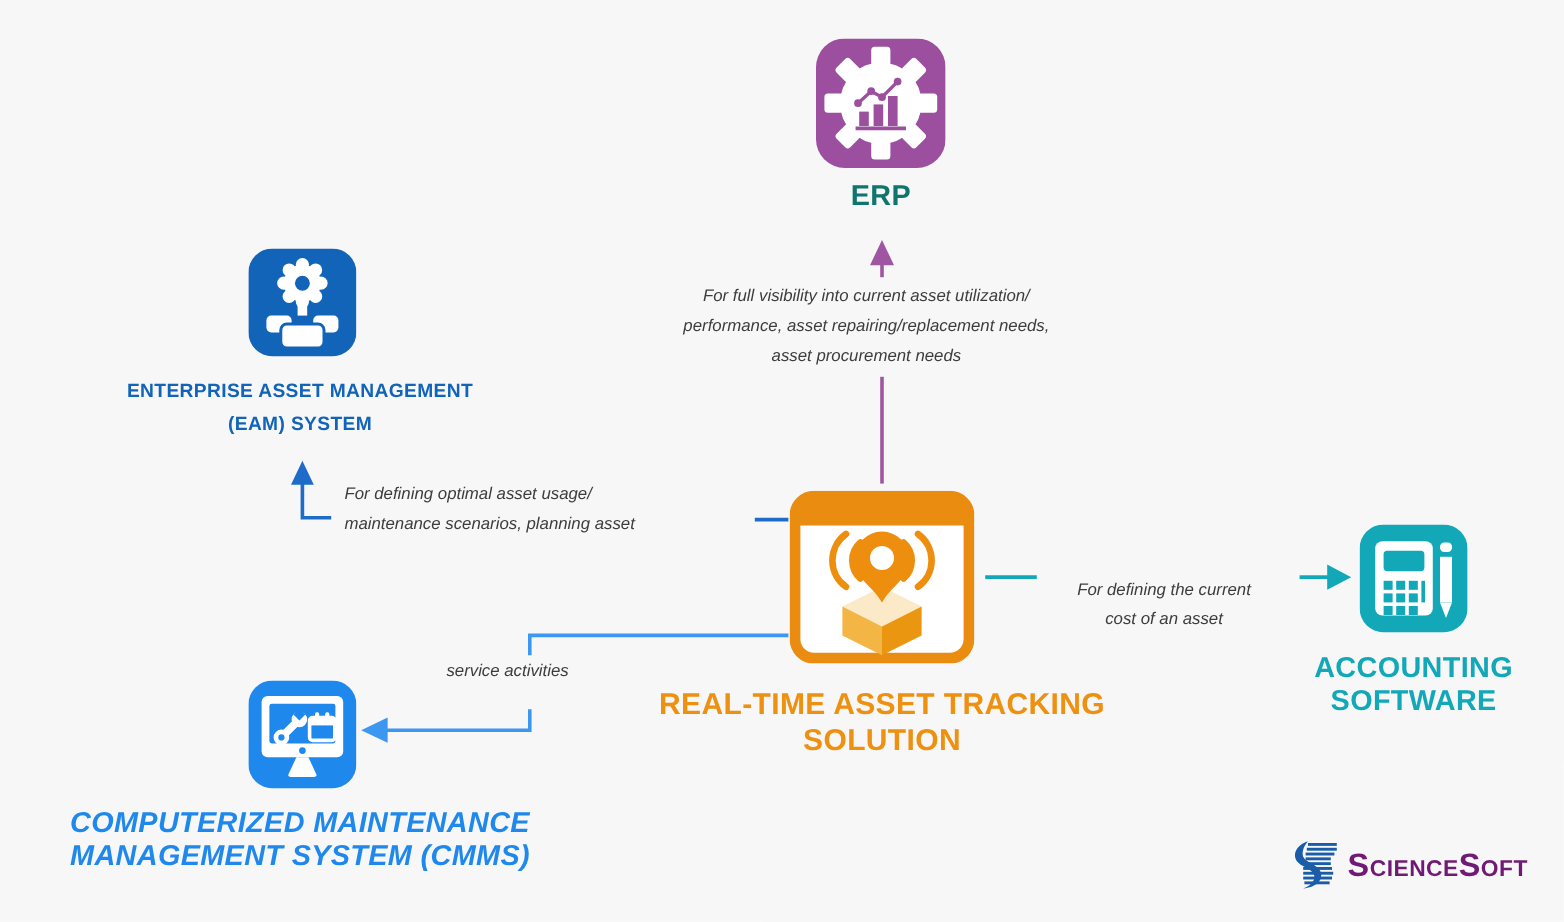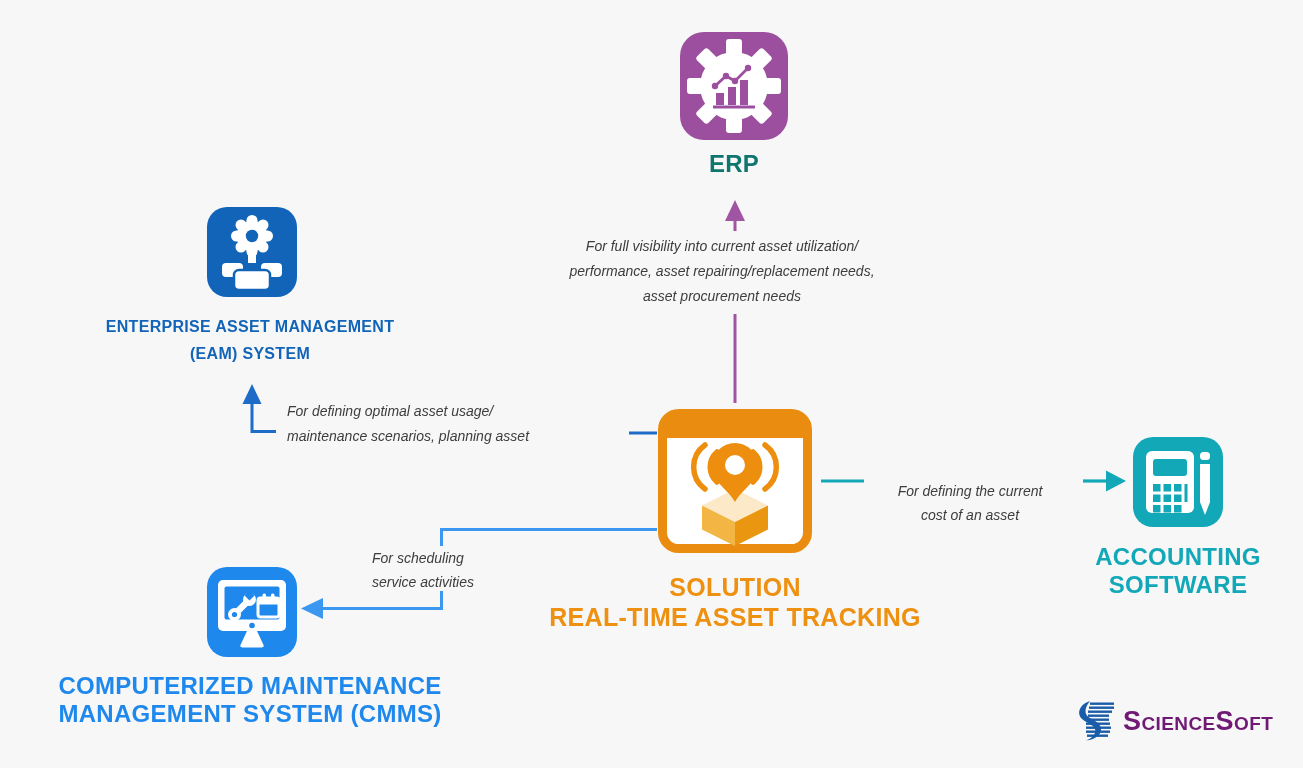--- a/index.html
+++ b/index.html
@@ -162,22 +162,22 @@
       <circle cx="77" cy="56" r="10" fill="#ffffff"></circle>
 
       <g fill="none" stroke="#ee8e0e" stroke-width="5.5" stroke-linecap="round">
         <path d="M59,43 A20,20 0 0 0 59,73"></path>
         <path d="M47,36 A27,27 0 0 0 47,80"></path>
         <path d="M95,43 A20,20 0 0 1 95,73"></path>
         <path d="M107,36 A27,27 0 0 1 107,80"></path>
       </g>
     </svg>
     <div class="node-label lab-tracking" style="left:-148px;top:163px;width:450px;">
+      <div>REAL-TIME ASSET TRACKING</div>
       <div>SOLUTION</div>
-      <div>REAL-TIME ASSET TRACKING</div>
     </div>
   </div>
 
   <div class="abs" style="left:1133px;top:437px;">
     <svg width="90" height="90" viewBox="0 0 90 90">
       <rect x="0" y="0" width="90" height="90" rx="20" fill="#12a8b8"></rect>
       <rect x="13" y="14" width="48" height="62" rx="6" fill="#ffffff"></rect>
       <rect x="20" y="22" width="34" height="17" rx="3" fill="#12a8b8"></rect>
       <g fill="#12a8b8">
         <rect x="20" y="47" width="7.5" height="7.5"></rect>
@@ -224,28 +224,27 @@
         <polygon points="37.5,28.5 42.5,33.5 47.5,28.5 42.5,23.5" fill="#1f88ec"></polygon>
       </g>
 
       <g>
         <rect x="51" y="31" width="21" height="19" rx="2.5" fill="none" stroke="#ffffff" stroke-width="3"></rect>
         <rect x="51" y="31" width="21" height="6.5" fill="#ffffff"></rect>
         <rect x="55.5" y="26.5" width="3.5" height="7" rx="1.5" fill="#ffffff"></rect>
         <rect x="64" y="26.5" width="3.5" height="7" rx="1.5" fill="#ffffff"></rect>
       </g>
     </svg>
-    <div class="node-label lab-cmms" style="left:-187px;top:105px;width:460px;">
+    <div class="node-label lab-cmms" style="left:-187px;top:105px;width:460px;font-style:italic;">
       <div>COMPUTERIZED MAINTENANCE</div>
       <div>MANAGEMENT SYSTEM (CMMS)</div>
     </div>
   </div>
 
   <div class="note" style="left:372px;top:546px;width:170px;line-height:24px;">
-    <div>For scheduling</div>
     <div>service activities</div>
   </div>
 
   <div id="logo">
     <svg width="40" height="40" viewBox="0 0 40 40">
       <g fill="#1a5ca8">
         <rect x="14" y="1.5" width="24" height="2.4"></rect>
         <rect x="13" y="5.5" width="25" height="2.4"></rect>
         <rect x="12" y="9.5" width="24" height="2.4"></rect>
         <rect x="12" y="13.5" width="21" height="2.4"></rect>

